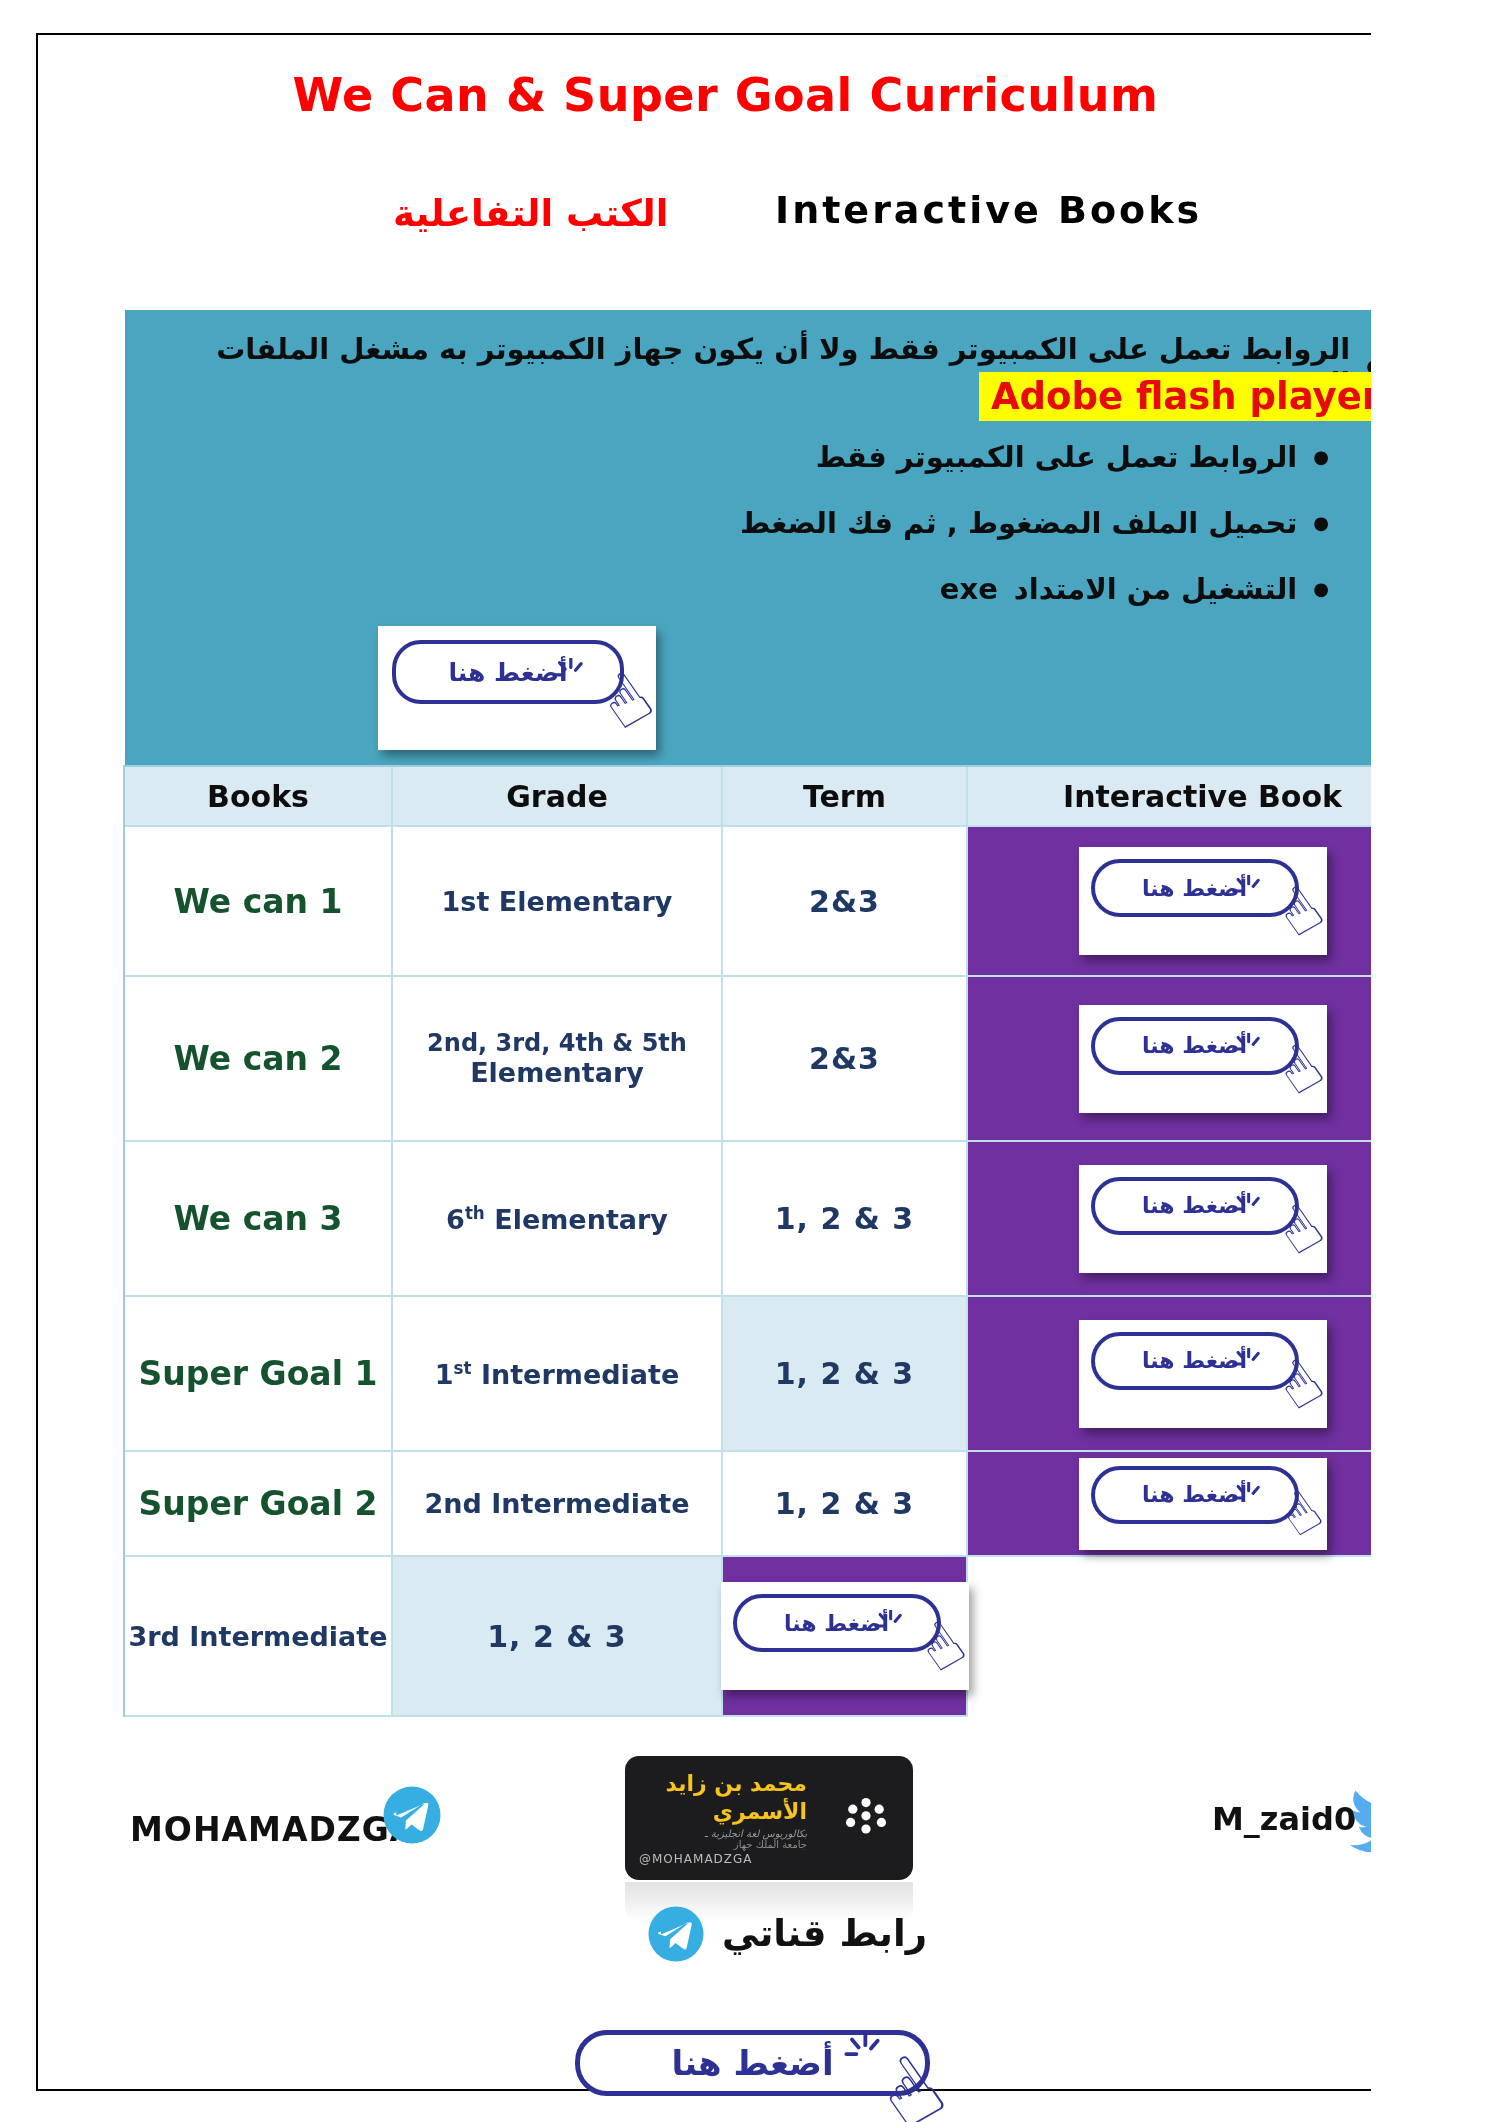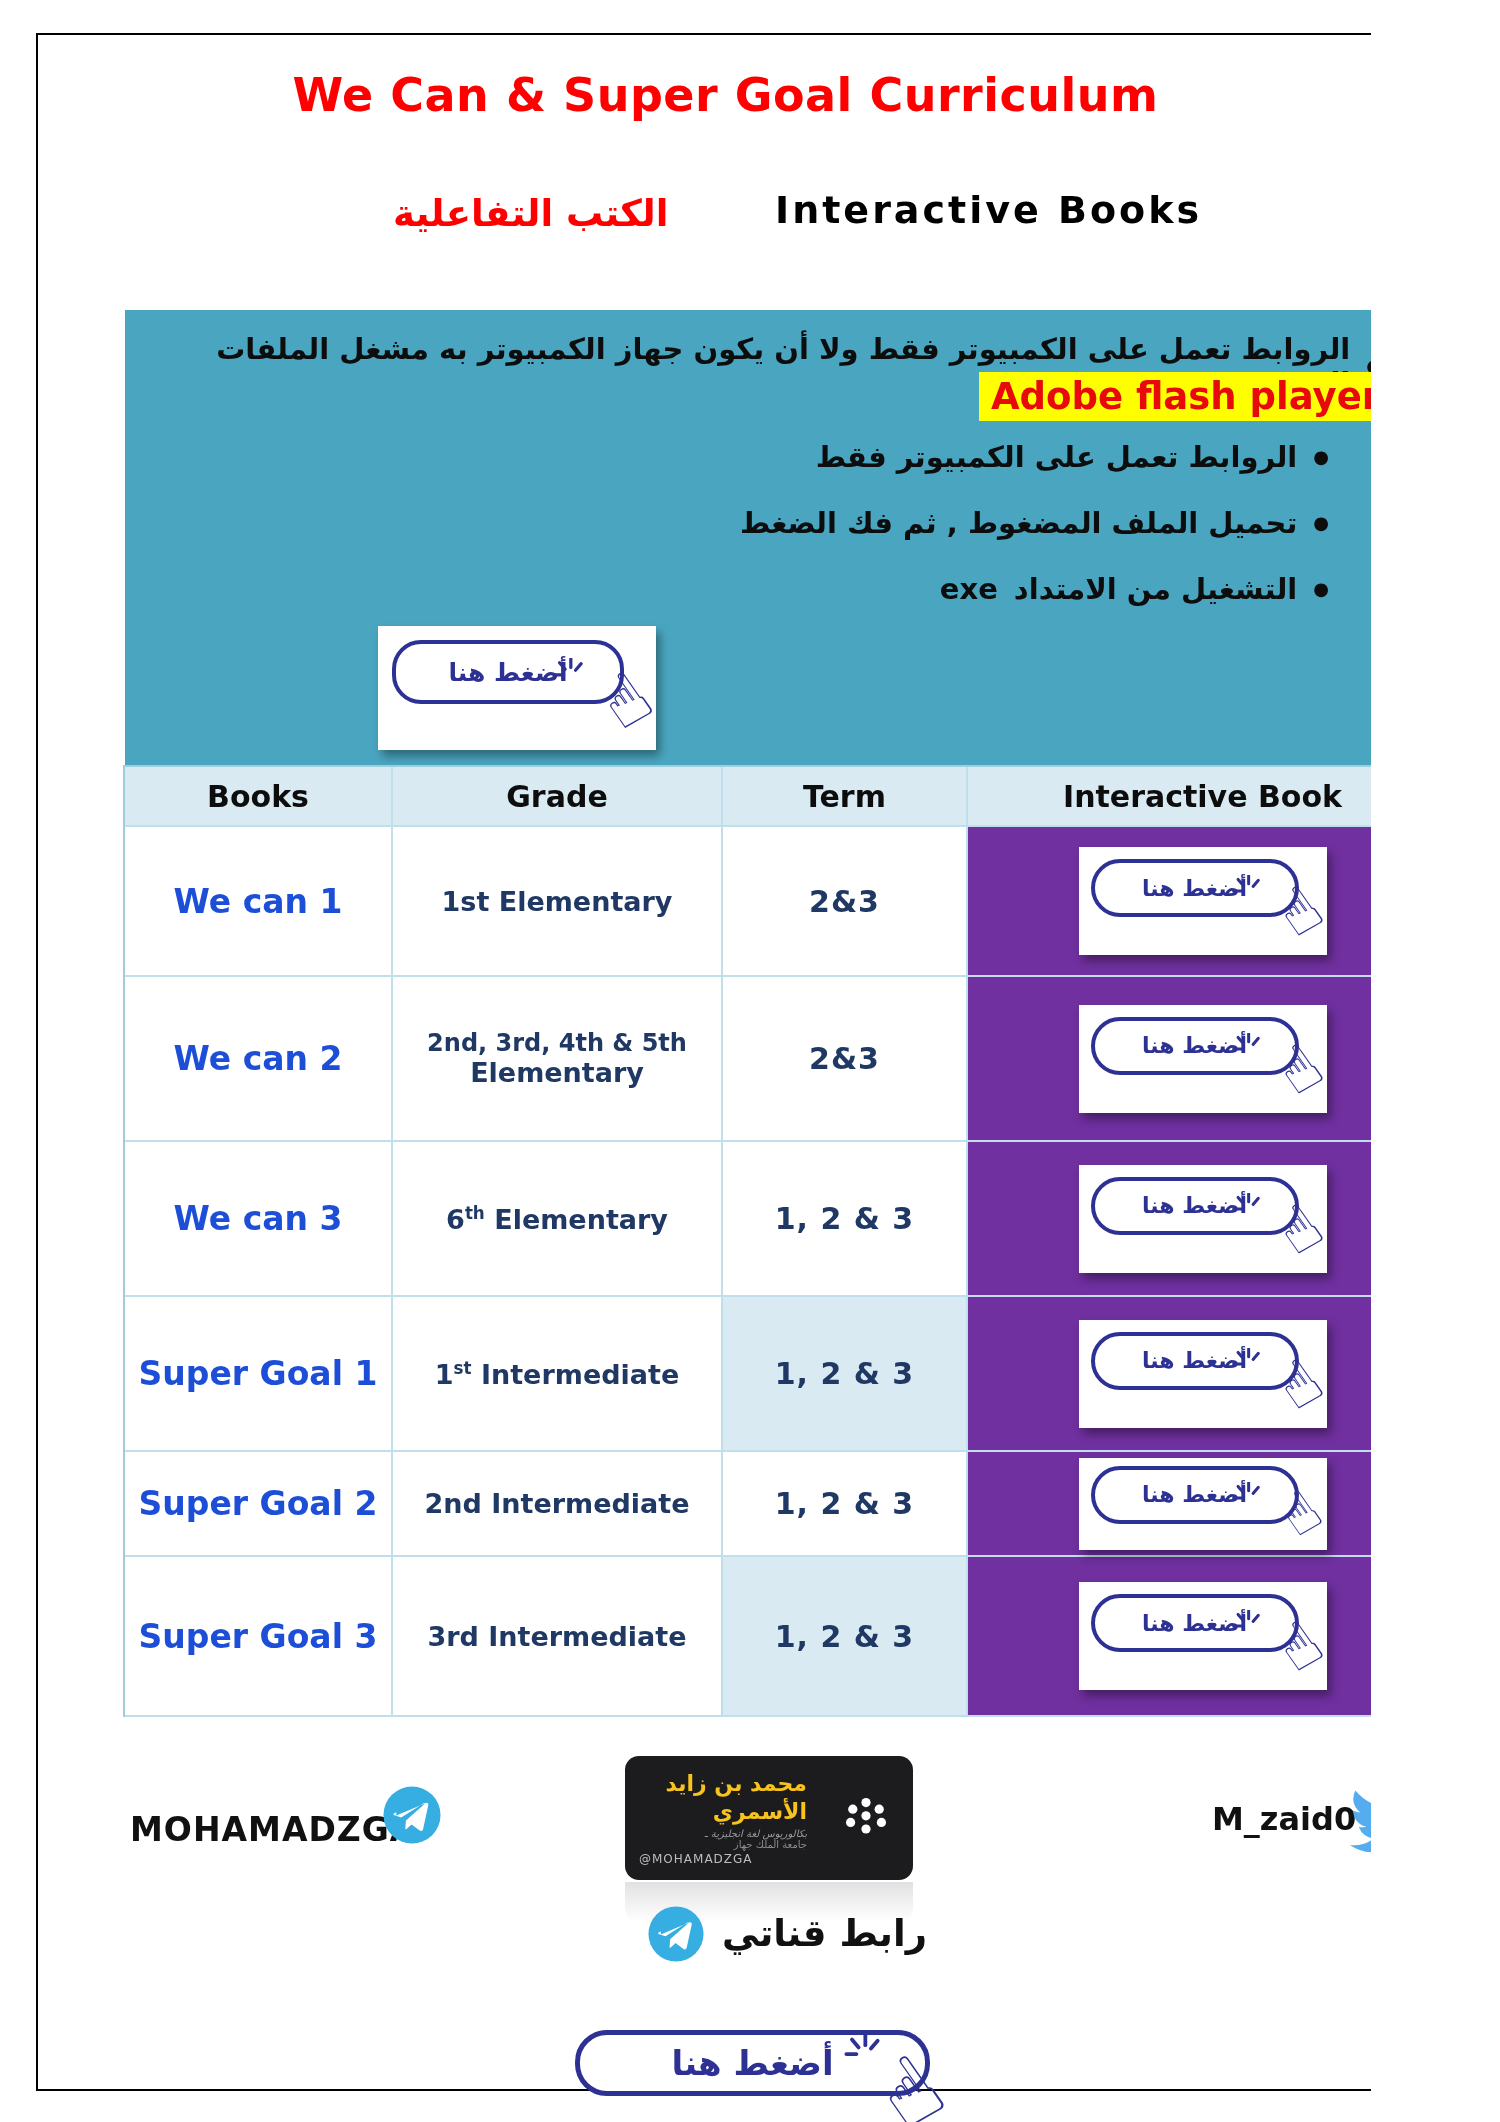--- a/index.html
+++ b/index.html
@@ -54,21 +54,21 @@
   .btn-bare .sparks{left:268px;top:8px;width:38px;height:38px;position:absolute;}
 
   
   .table{position:absolute;left:123px;top:765px;width:1314px;
          display:grid;grid-template-columns:268px 330px 245px 471px;
          grid-template-rows:60px 150px 165px 155px 155px 105px 160px;
          border-top:2px solid #9fcddc;border-left:2px solid #9fcddc;}
   .td{border-right:2px solid #bfe0ea;border-bottom:2px solid #bfe0ea;display:flex;
       align-items:center;justify-content:center;background:#fff;text-align:center;flex-direction:column;}
   .th{background:#d9eaf2;font-size:30px;font-weight:bold;color:#0d0d0d;}
-  .book{color:#1d4ed8;font-size:33px;font-weight:bold;}
+  .book{color:#14532d;font-size:33px;font-weight:bold;}
   .grade{color:#1f3864;font-size:27px;font-weight:bold;}
   .grade sup{font-size:0.62em;}
   .term{color:#1f3864;font-size:30px;font-weight:bold;letter-spacing:1px;}
   .td.hl{background:#daeaf2;}
   .action{background:#7030a0;}
 
   
   .tg-handle{position:absolute;left:130px;top:1810px;font-size:33px;font-weight:bold;letter-spacing:1px;cursor:pointer;}
   .icon-abs{position:absolute;}
   .profile-card{position:absolute;left:625px;top:1756px;width:288px;height:124px;background:#1c1c1e;
@@ -238,23 +238,20 @@
               <line x1="8" y1="5" x2="14" y2="12"></line>
               <line x1="20" y1="1" x2="20" y2="10"></line>
               <line x1="31" y1="6" x2="25" y2="13"></line>
             </g>
           </svg>
         <span class="hand" style="top:28px;font-size:56px;"></span>
       </div>
     </div>
 
     <div class="td">
-        <span class="book">Super Goal 3</span>
-      </div>
-    <div class="td">
         <span class="grade">3rd Intermediate</span>
       </div>
     <div class="td hl">
         <span class="term">1, 2 &amp; 3</span>
       </div>
     <div class="td action">
       <div class="btn-card md">
         <div class="pill">أضغط هنا</div>
         <svg class="sparks" viewBox="0 0 34 34">
             <g stroke="#2d3193" stroke-width="3.4" stroke-linecap="round" fill="none">

